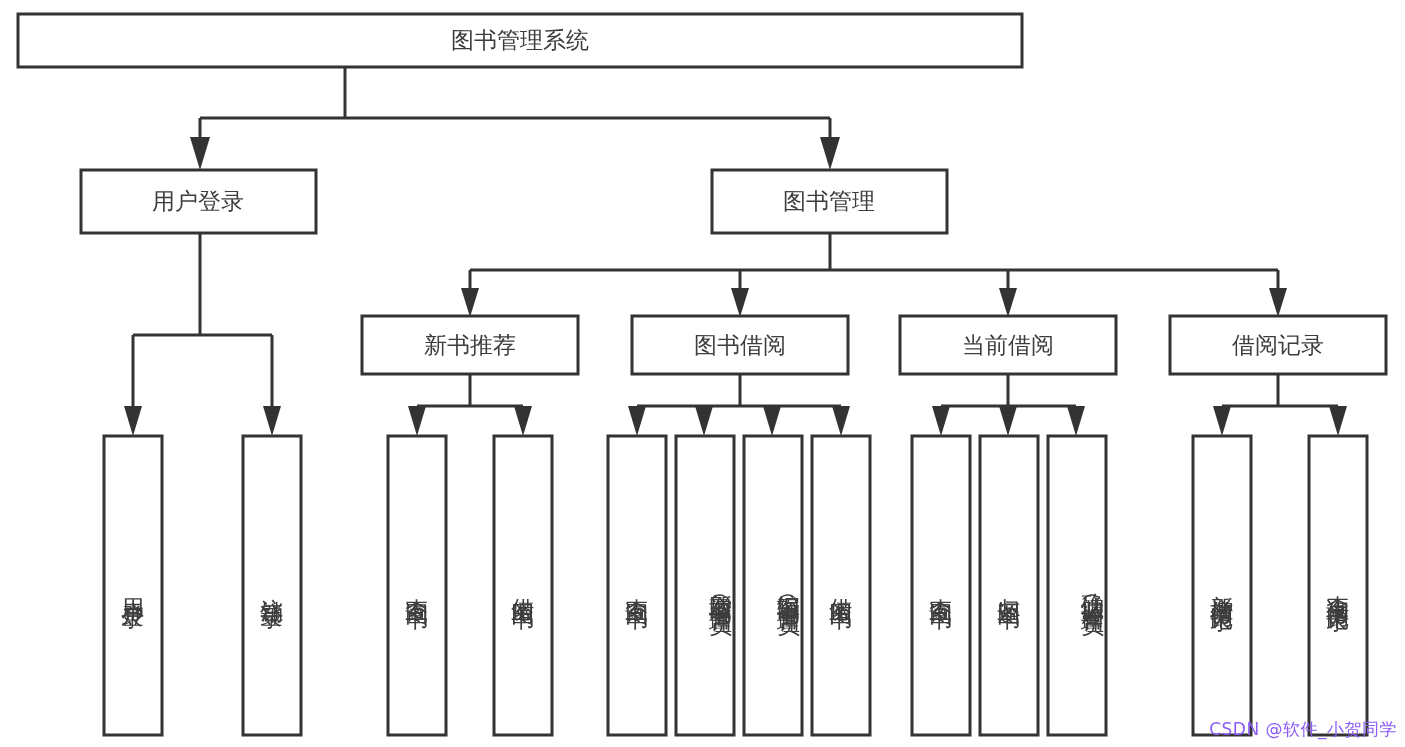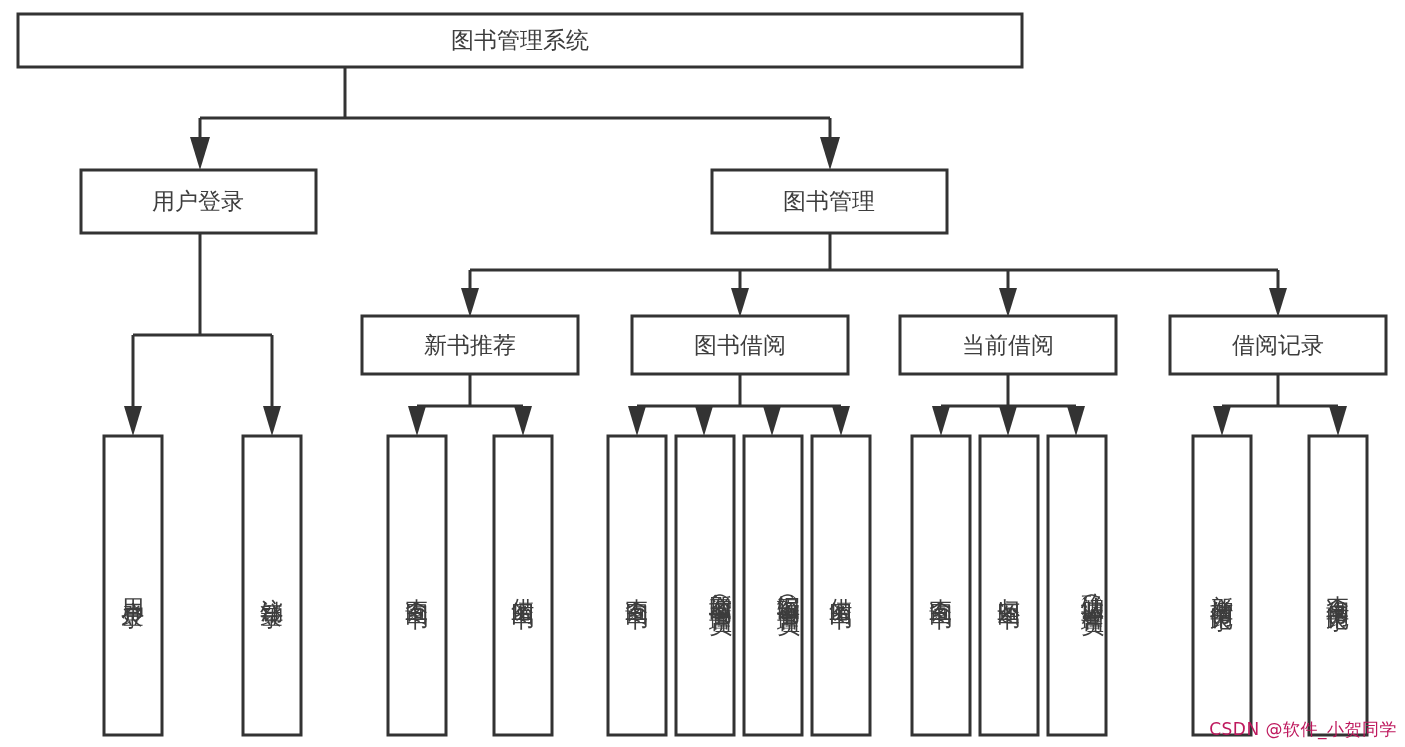--- a/index.html
+++ b/index.html
@@ -64,21 +64,21 @@
     text-align: center;
     white-space: nowrap;
     pointer-events: none;
   }
   .watermark {
     position: absolute;
     right: 8px;
     bottom: 6px;
     font-family: "DejaVu Sans", "Liberation Sans", sans-serif;
     font-size: 17px;
-    color: #be185d;
+    color: #8b5cf6;
     letter-spacing: 0.5px;
     white-space: nowrap;
   }
 </style>
 </head>
 <body>
 
 <div id="diagram-root">
 
   <svg class="flowchart" viewBox="0 0 1405 747">

